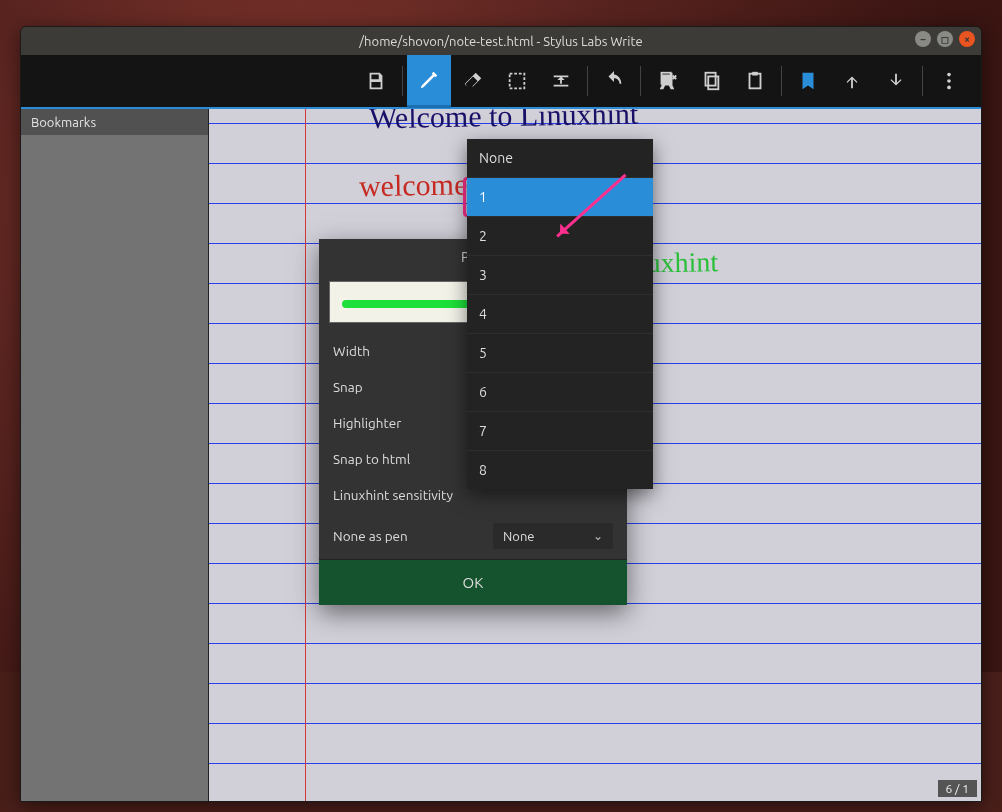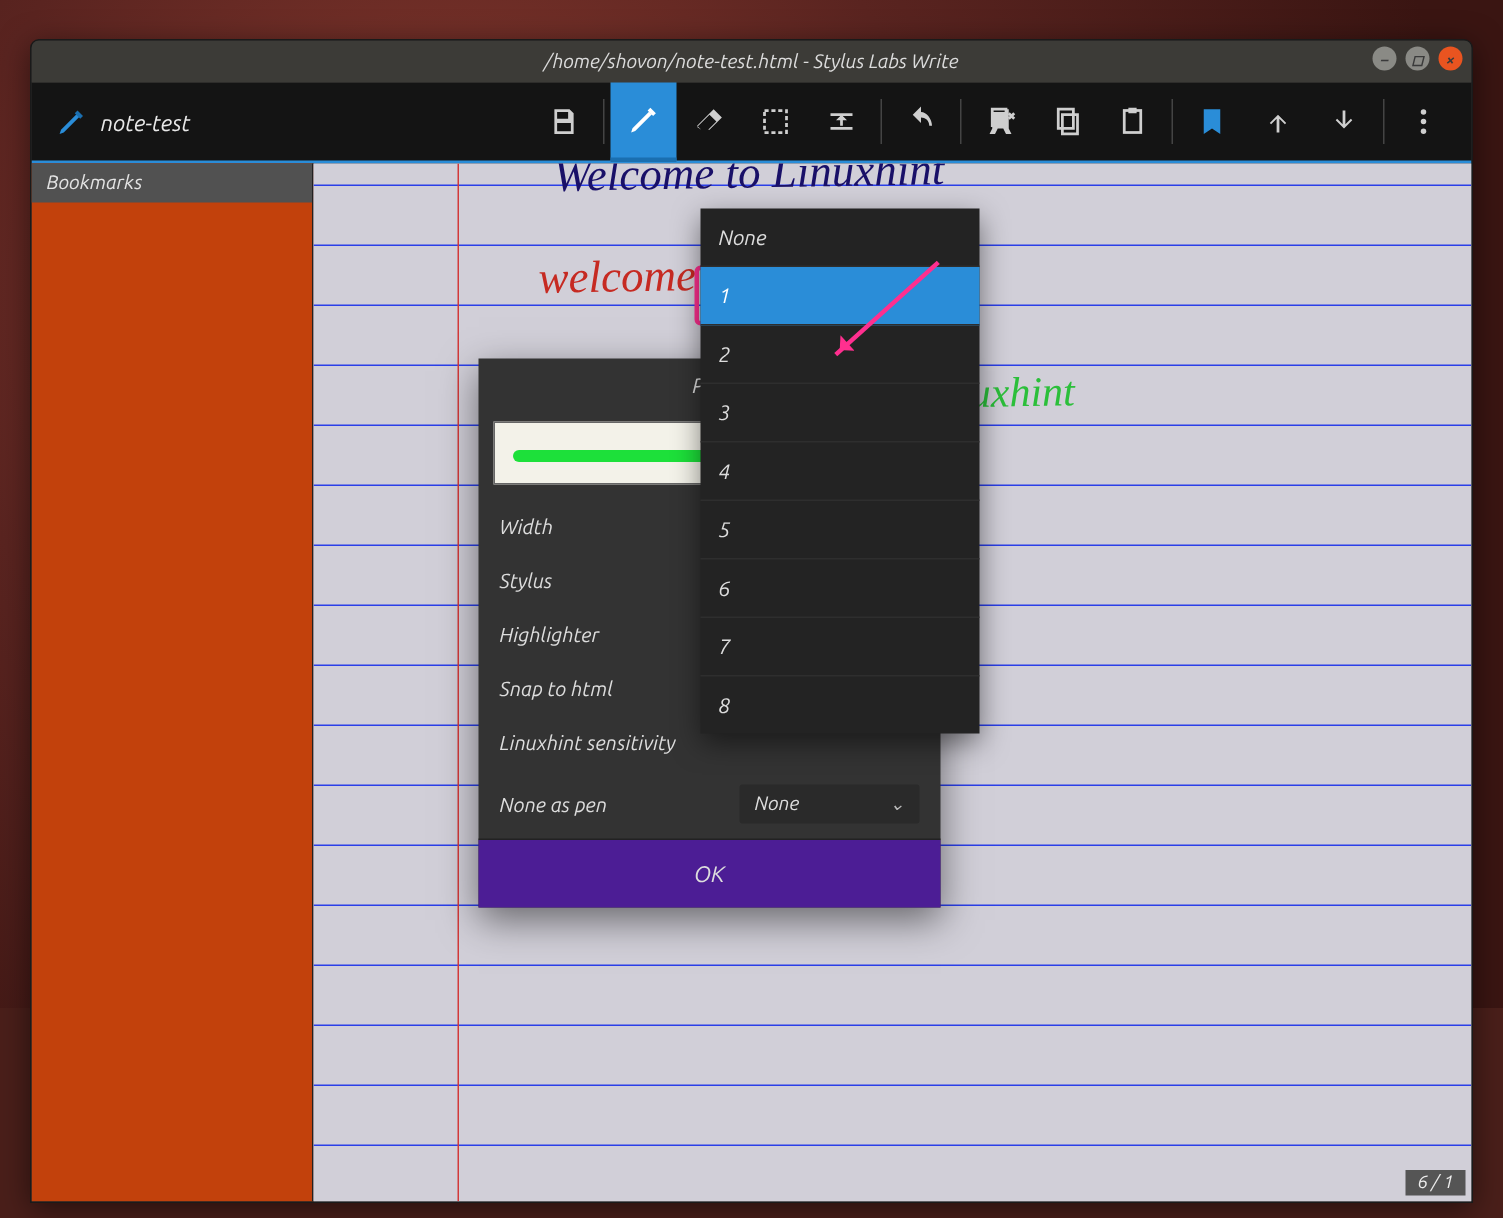--- a/index.html
+++ b/index.html
@@ -2,21 +2,20 @@
 <html><head>
 <meta charset="utf-8">
 <style>
   * { box-sizing: border-box; margin: 0; padding: 0; font-family: "Ubuntu", "Segoe UI", sans-serif; }
   html, body { width: 1002px; height: 812px; background: #4a1f1a; overflow: hidden; }
   .desktop {
     width: 1002px; height: 672px;
     background: radial-gradient(circle at 30% 30%, #8a3a2f 0%, #5a2420 40%, #3a1512 80%);
     position: relative;
     padding: 26px 20px 0 20px;
-    font-style: italic;
   }
   .window {
     position: relative;
     width: 962px; height: 776px;
     background: #2d2d2d;
     border: 1px solid #1a1a1a;
     border-radius: 6px 6px 0 0;
     box-shadow: 0 4px 20px rgba(0,0,0,0.5);
     overflow: hidden;
   }
@@ -43,21 +42,21 @@
     color:#e8e8e8; font-size:15px;
   }
   .tab .pen-icon-svg { width:22px; height:22px; }
   .tool-icons { margin-left:auto; display:flex; align-items:center; height:100%; padding-right:10px;}
   .tbtn { width:44px; height:54px; display:flex; align-items:center; justify-content:center; color:#cfcfcf; }
   .tbtn svg { width:22px; height:22px; }
   .tbtn.active { background:#2a8dd8; color:#fff; border-bottom:3px solid #1a6fb0;}
   .vsplit { width:1px; height:30px; background:#444; margin:0 4px; }
 
   .body { position:relative; height: calc(100% - 82px); display:flex; }
-  .sidebar { width:188px; background:#c2410c; border-right:1px solid #222; }
+  .sidebar { width:188px; background:#737373; border-right:1px solid #222; }
   .sidebar-header { background:#515151; color:#e4e4e4; font-size:13px; padding:6px 10px;}
   .canvas-wrap { flex:1; position:relative; background:#c9c6d1; overflow:hidden;}
   .paper {
     position:absolute; left:0; top:0; right:0; height:100%;
     background:#d1cfd8;
   }
   .rules { position:absolute; inset:0;}
   .rule { position:absolute; left:0; right:0; height:1px; background:#2a3fe8;}
   .margin-line { position:absolute; top:0; bottom:0; left:96px; width:1px; background:#d23a3a;}
   .hand {
@@ -76,21 +75,21 @@
     width:308px; background:#333; color:#ddd;
     box-shadow: 0 8px 24px rgba(0,0,0,0.5);
     z-index:5;
   }
   .pen-title { text-align:center; font-size:14px; padding:10px 0 10px; position:relative;}
   .pen-close { position:absolute; right:10px; top:8px; color:#e27a3a; font-size:14px; cursor:pointer;}
   .pen-preview { margin:6px 10px 10px; height:42px; background:#f3f2e9; position:relative; border:1px solid #666; overflow:hidden;}
   .pen-stroke { position:absolute; left:12px; right:40px; top:18px; height:8px; background:#1de03a; border-radius:4px;}
   .pen-row { display:flex; align-items:center; justify-content:space-between; padding:10px 14px; font-size:13.5px;}
   .pen-buttons { display:flex; border-top:1px solid #222;}
-  .pen-buttons .pb { flex:1; text-align:center; padding:14px 16px; background:#4c1d95; font-size:15px; cursor:pointer;}
+  .pen-buttons .pb { flex:1; text-align:center; padding:14px 16px; background:#14532d; font-size:15px; cursor:pointer;}
   .pen-buttons .pb + .pb { border-left:1px solid #222;}
   .pen-select {
     display:flex; align-items:center; gap:12px; background:#2a2a2a;
     padding:6px 10px; border-radius:2px; min-width:120px;
     justify-content:space-between; font-size:13px;
   }
   .chev { font-size:12px; color:#bbb;}
 
   
   .dropdown {
@@ -129,27 +128,20 @@
     <div class="titlebar">
       <span>/home/shovon/note-test.html - Stylus Labs Write</span>
       <div class="wbuttons">
         <div class="wbtn min">–</div>
         <div class="wbtn max">◻</div>
         <div class="wbtn close">×</div>
       </div>
     </div>
 
     <div class="toolbar">
-      <div class="tab">
-        <svg class="pen-icon-svg" viewBox="0 0 24 24">
-            <path fill="#2a8dd8" d="M3 21l3-1 12-12-2-2L4 18l-1 3z"></path>
-            <path fill="#1a6fb0" d="M16 4l4 4-2 2-4-4 2-2z"></path>
-          </svg>
-        <span>note-test</span>
-      </div>
       <div class="tool-icons">
         <div class="tbtn">
             <svg viewBox="0 0 24 24">
               <path fill="currentColor" d="M5 3h11l3 3v15H5V3zm2 2v5h8V5H7zm0 8v6h10v-6H7z"></path>
             </svg>
           </div>
         <div class="vsplit"></div>
         <div class="tbtn active">
             <svg viewBox="0 0 24 24">
               <path fill="currentColor" d="M3 21l3-1L18 8l-2-2L4 18l-1 3zM17 3l4 4-2 2-4-4 2-2z"></path>
@@ -259,21 +251,21 @@
             <span>Pen</span>
             <span class="pen-close">✕</span>
           </div>
           <div class="pen-preview">
             <div class="pen-stroke"></div>
           </div>
           <div class="pen-row">
               <span>Width</span>
             </div>
           <div class="pen-row">
-              <span>Stylus</span>
+              <span>Snap</span>
             </div>
           <div class="pen-row">
               <span>Highlighter</span>
             </div>
           <div class="pen-row">
               <span>Snap to html</span>
             </div>
           <div class="pen-row">
               <span>Linuxhint sensitivity</span>
             </div>

